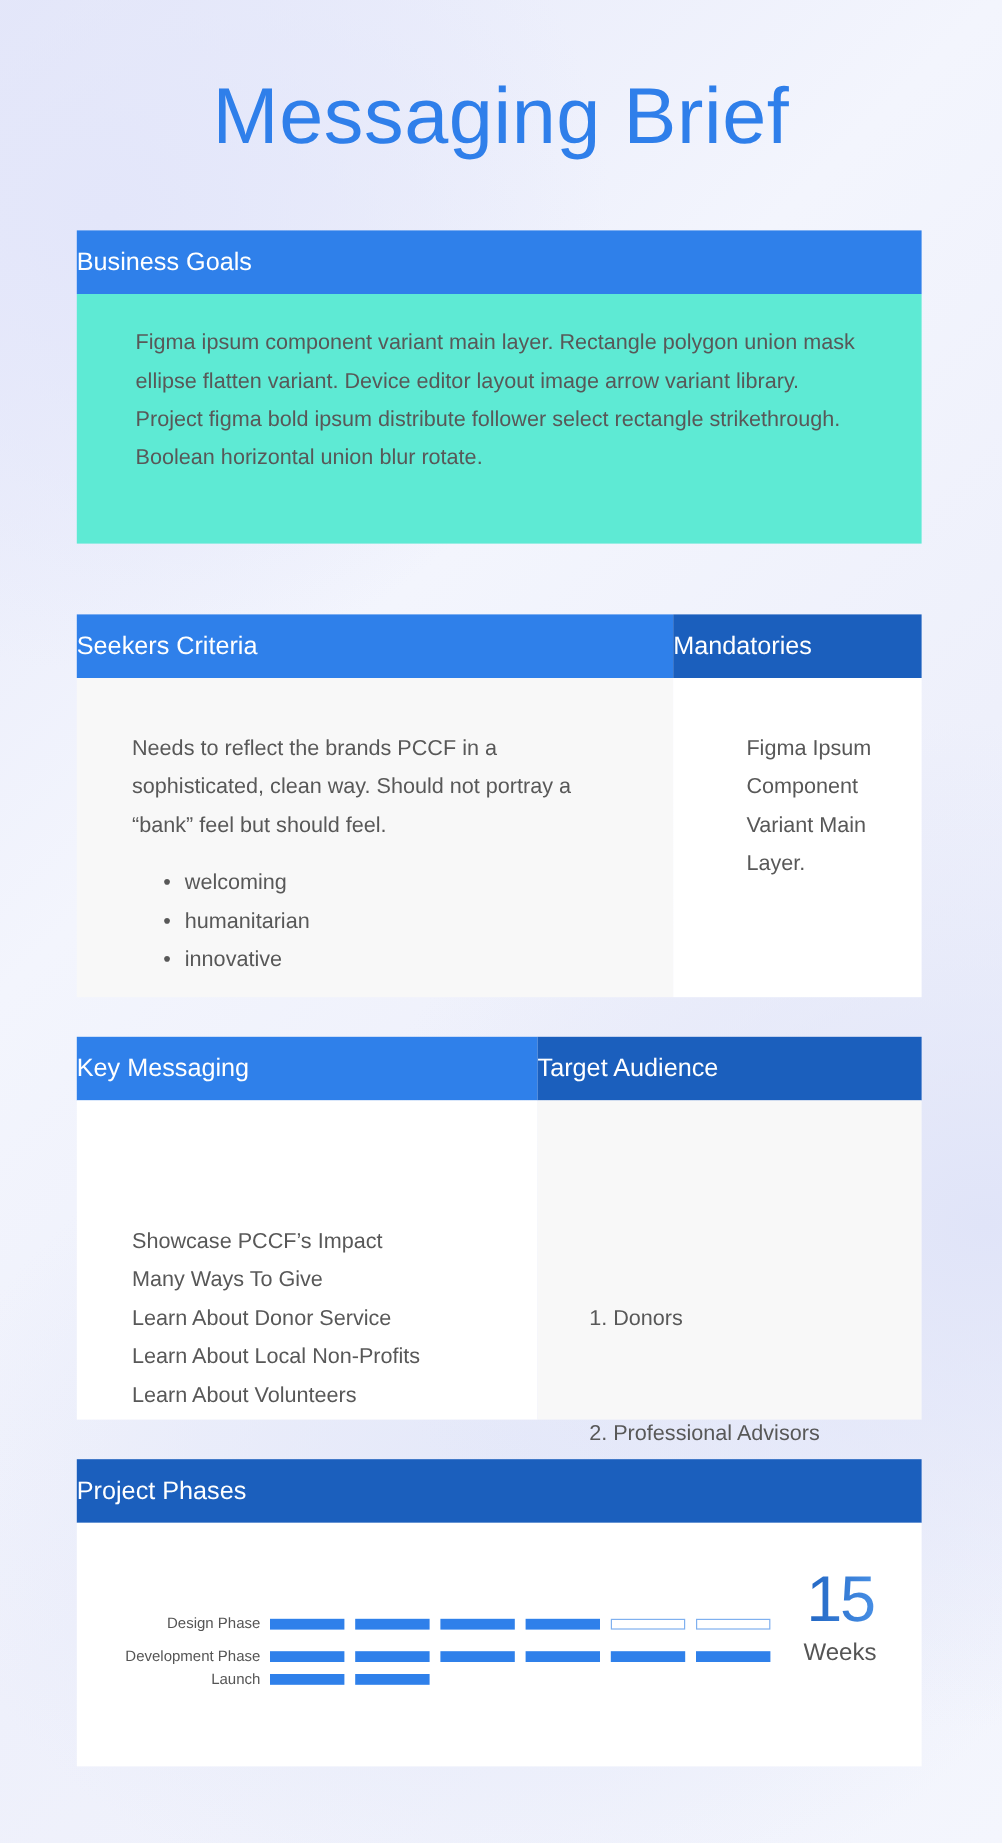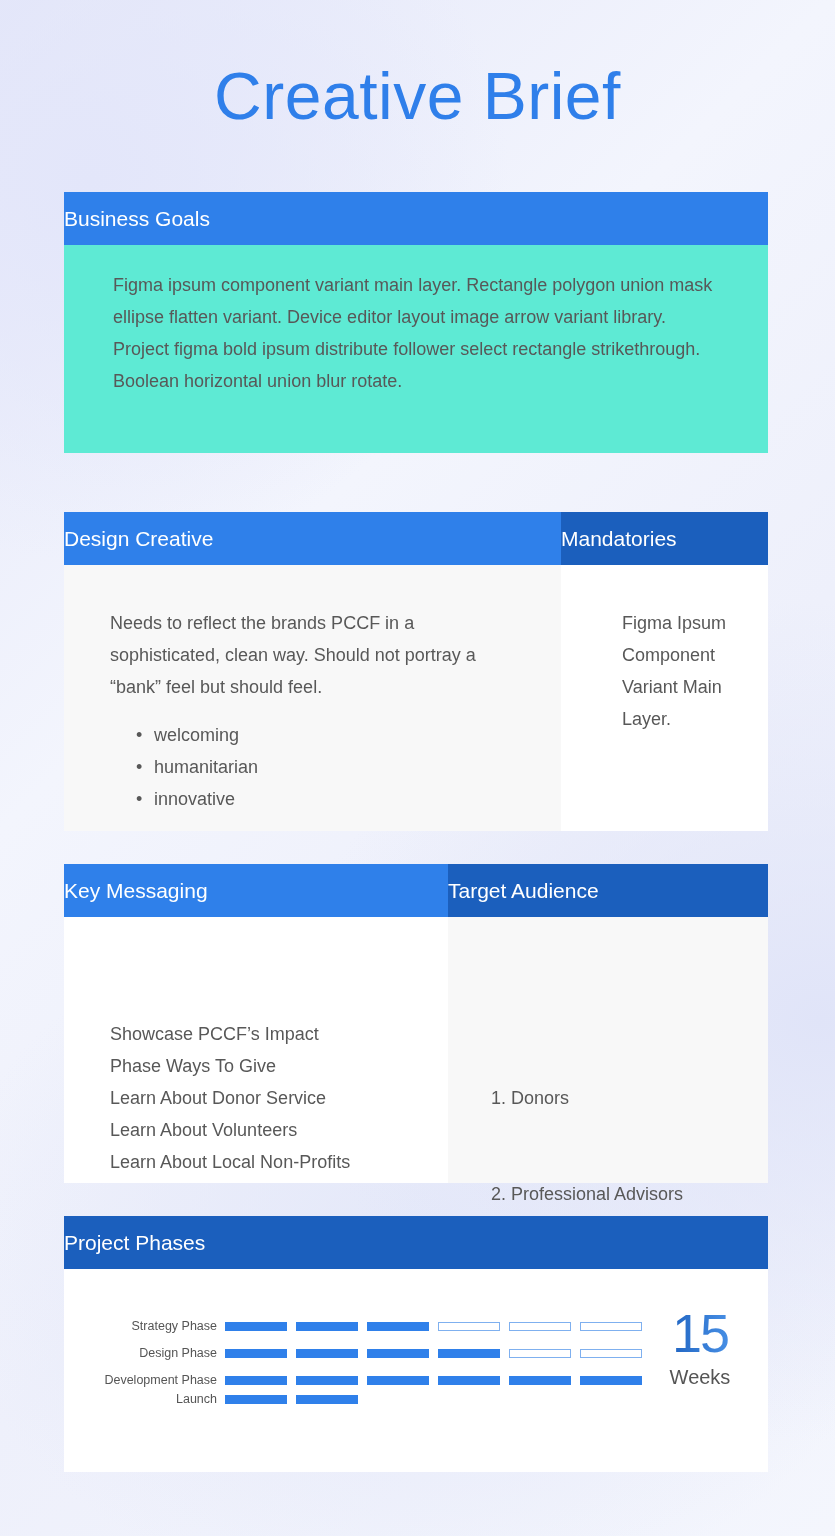--- a/index.html
+++ b/index.html
@@ -76,36 +76,36 @@
     letter-spacing:-2px;
   }
   .weeks-lbl {
     position:absolute; left:598px; top:97px; width:76px; text-align:center;
     font-size:20px; color:#555;
   }
 </style>
 </head>
 <body>
 
-<div class="title">Creative Brief</div>
+<div class="title">Messaging Brief</div>
 
 <section class="card" id="bg">
   <div class="hdr blue">
     <span>Business Goals</span>
   </div>
   <div class="content">
     <p class="body-text">Figma ipsum component variant main layer. Rectangle polygon union mask ellipse flatten variant. Device editor layout image arrow variant library. Project figma bold ipsum distribute follower select rectangle strikethrough. Boolean horizontal union blur rotate.</p>
   </div>
 </section>
 
 <section class="card" id="dc">
   <div class="row">
     <div class="left">
       <div class="hdr blue">
-        <span>Design Creative</span>
+        <span>Seekers Criteria</span>
       </div>
       <div class="content">
         <div class="txt body-text">
           <div>Needs to reflect the brands PCCF in a sophisticated, clean way. Should not portray a “bank” feel but should feel.</div>
           <ul>
             <li>welcoming</li>
             <li>humanitarian</li>
             <li>innovative</li>
           </ul>
         </div>
@@ -124,24 +124,24 @@
 
 <section class="card" id="km">
   <div class="row">
     <div class="left">
       <div class="hdr blue">
         <span>Key Messaging</span>
       </div>
       <div class="content">
         <div class="txt body-text">
           <div>Showcase PCCF’s Impact</div>
-          <div>Phase Ways To Give</div>
+          <div>Many Ways To Give</div>
           <div>Learn About Donor Service</div>
+          <div>Learn About Local Non-Profits</div>
           <div>Learn About Volunteers</div>
-          <div>Learn About Local Non-Profits</div>
         </div>
       </div>
     </div>
     <div class="right">
       <div class="hdr dark">
         <span>Target Audience</span>
       </div>
       <div class="content">
         <div class="txt body-text" style="white-space:pre;">
           <div> 1. Donors</div>
@@ -152,31 +152,20 @@
       </div>
     </div>
   </div>
 </section>
 
 <section class="card" id="pp">
   <div class="hdr dark">
     <span>Project Phases</span>
   </div>
   <div class="content">
-    <div class="phase-row" style="top:50px;">
-      <div class="phase-label">Strategy Phase</div>
-      <div class="segs" style="display:flex;">
-          <div class="seg on"></div>
-          <div class="seg on"></div>
-          <div class="seg on"></div>
-          <div class="seg off"></div>
-          <div class="seg off"></div>
-          <div class="seg off"></div>
-        </div>
-    </div>
     <div class="phase-row" style="top:77px;">
       <div class="phase-label">Design Phase</div>
       <div class="segs" style="display:flex;">
           <div class="seg on"></div>
           <div class="seg on"></div>
           <div class="seg on"></div>
           <div class="seg on"></div>
           <div class="seg off"></div>
           <div class="seg off"></div>
         </div>

